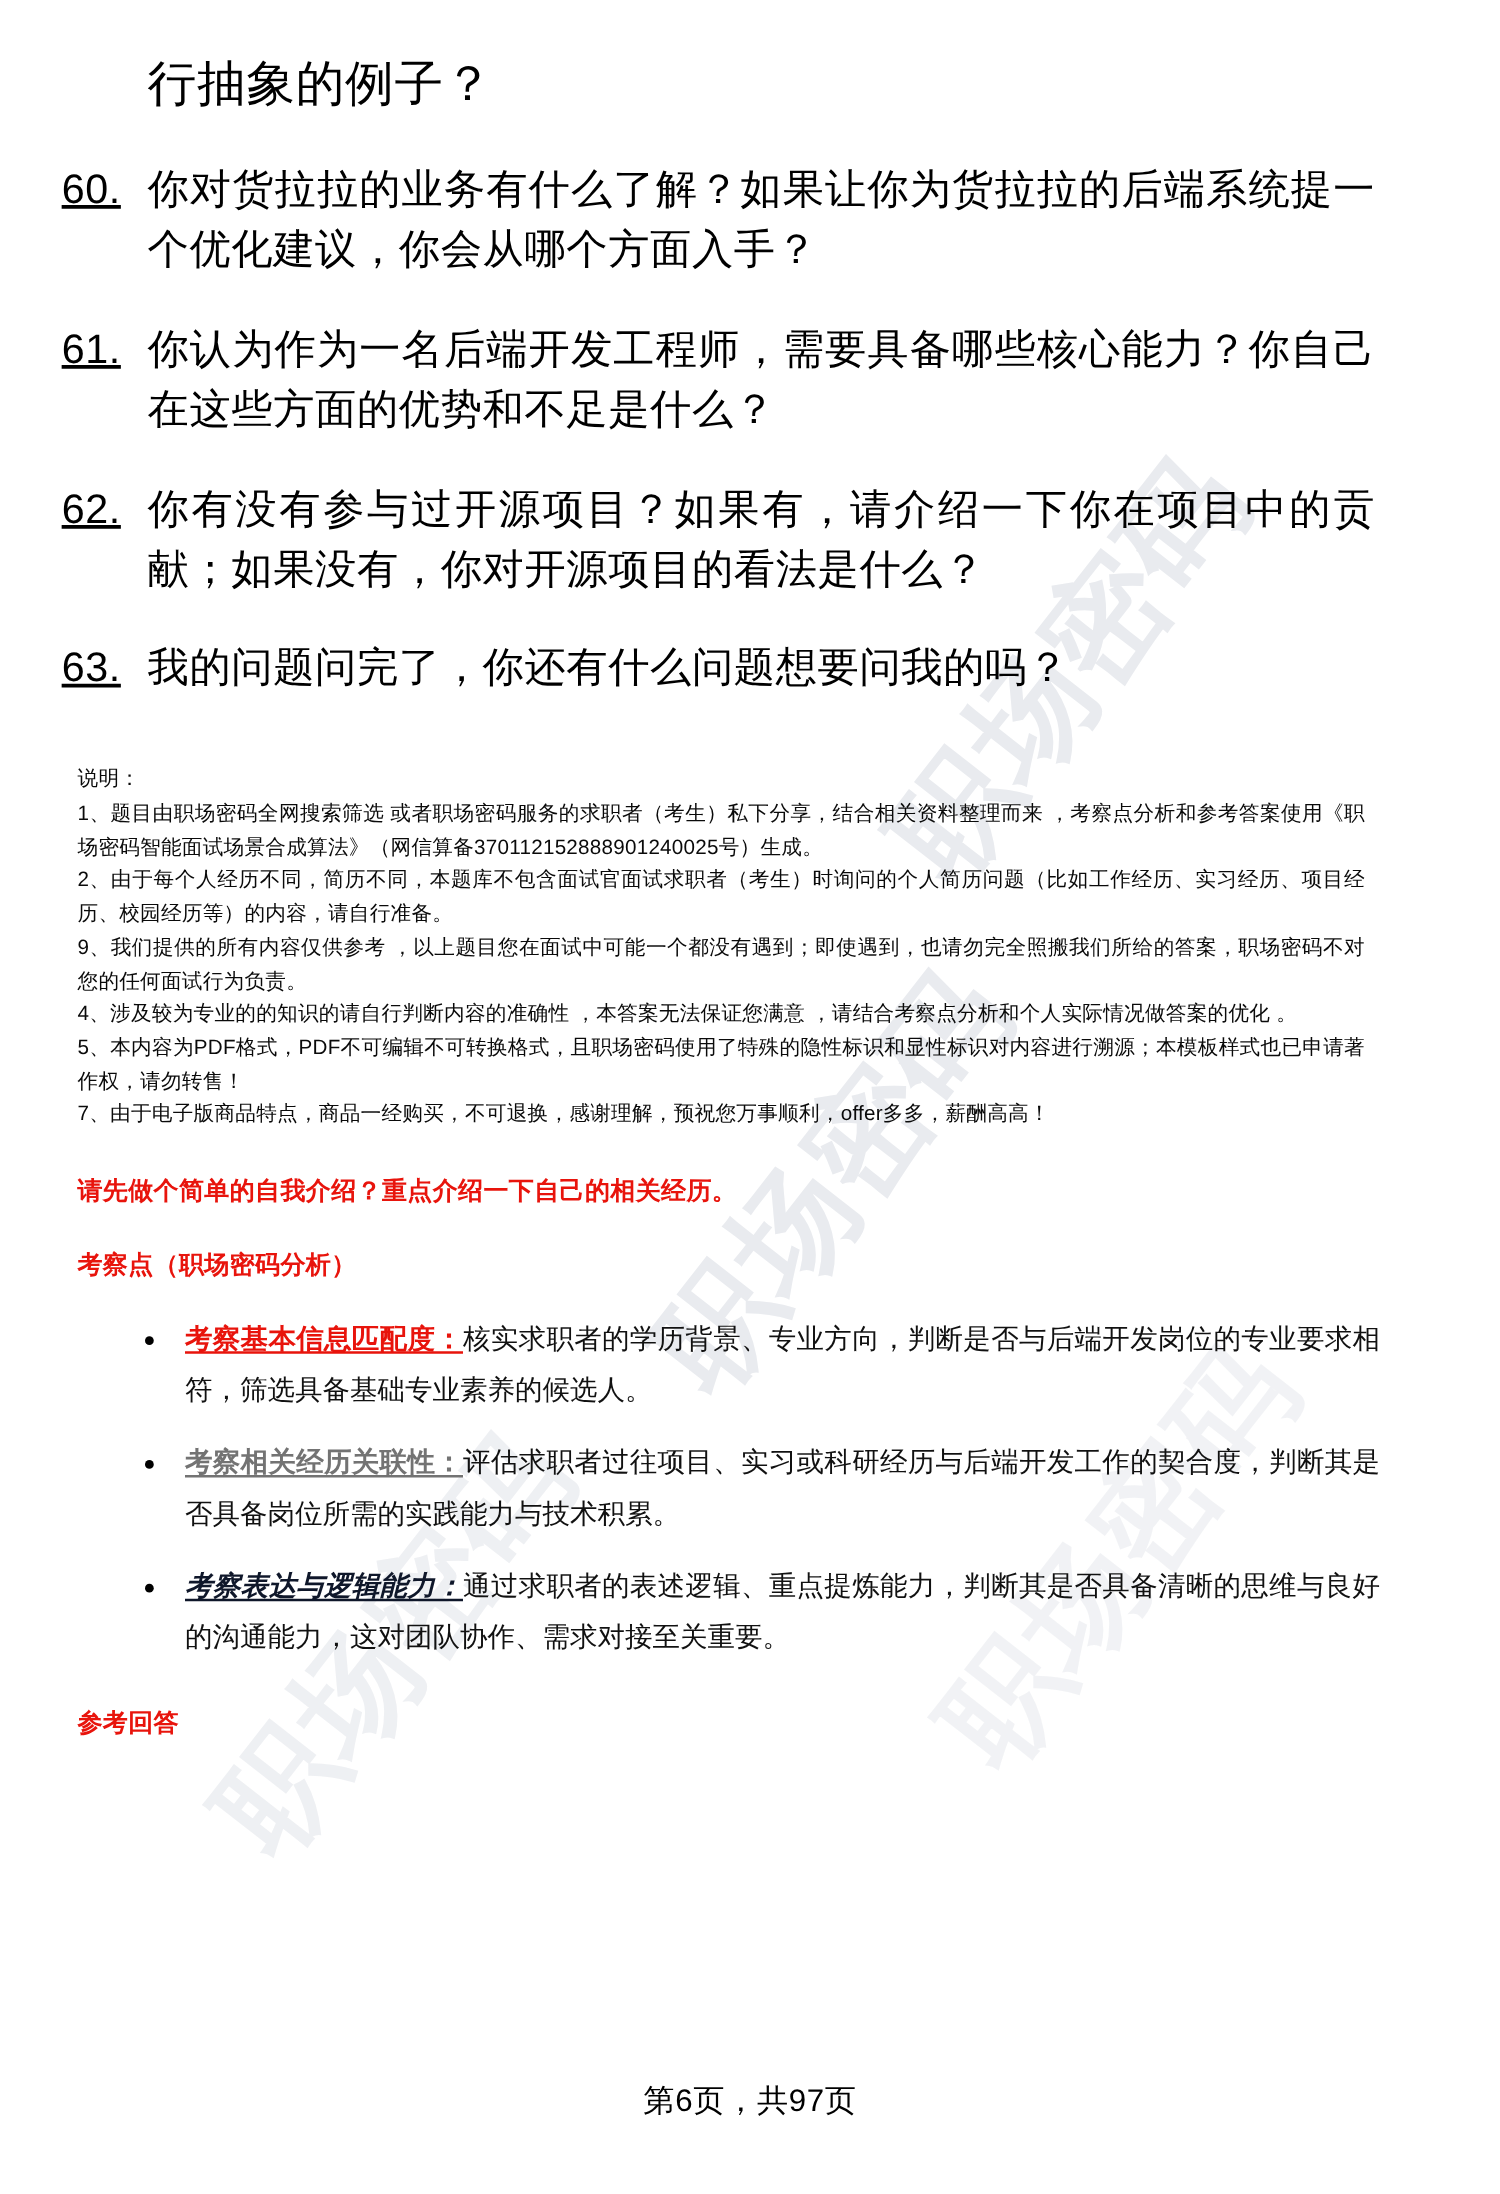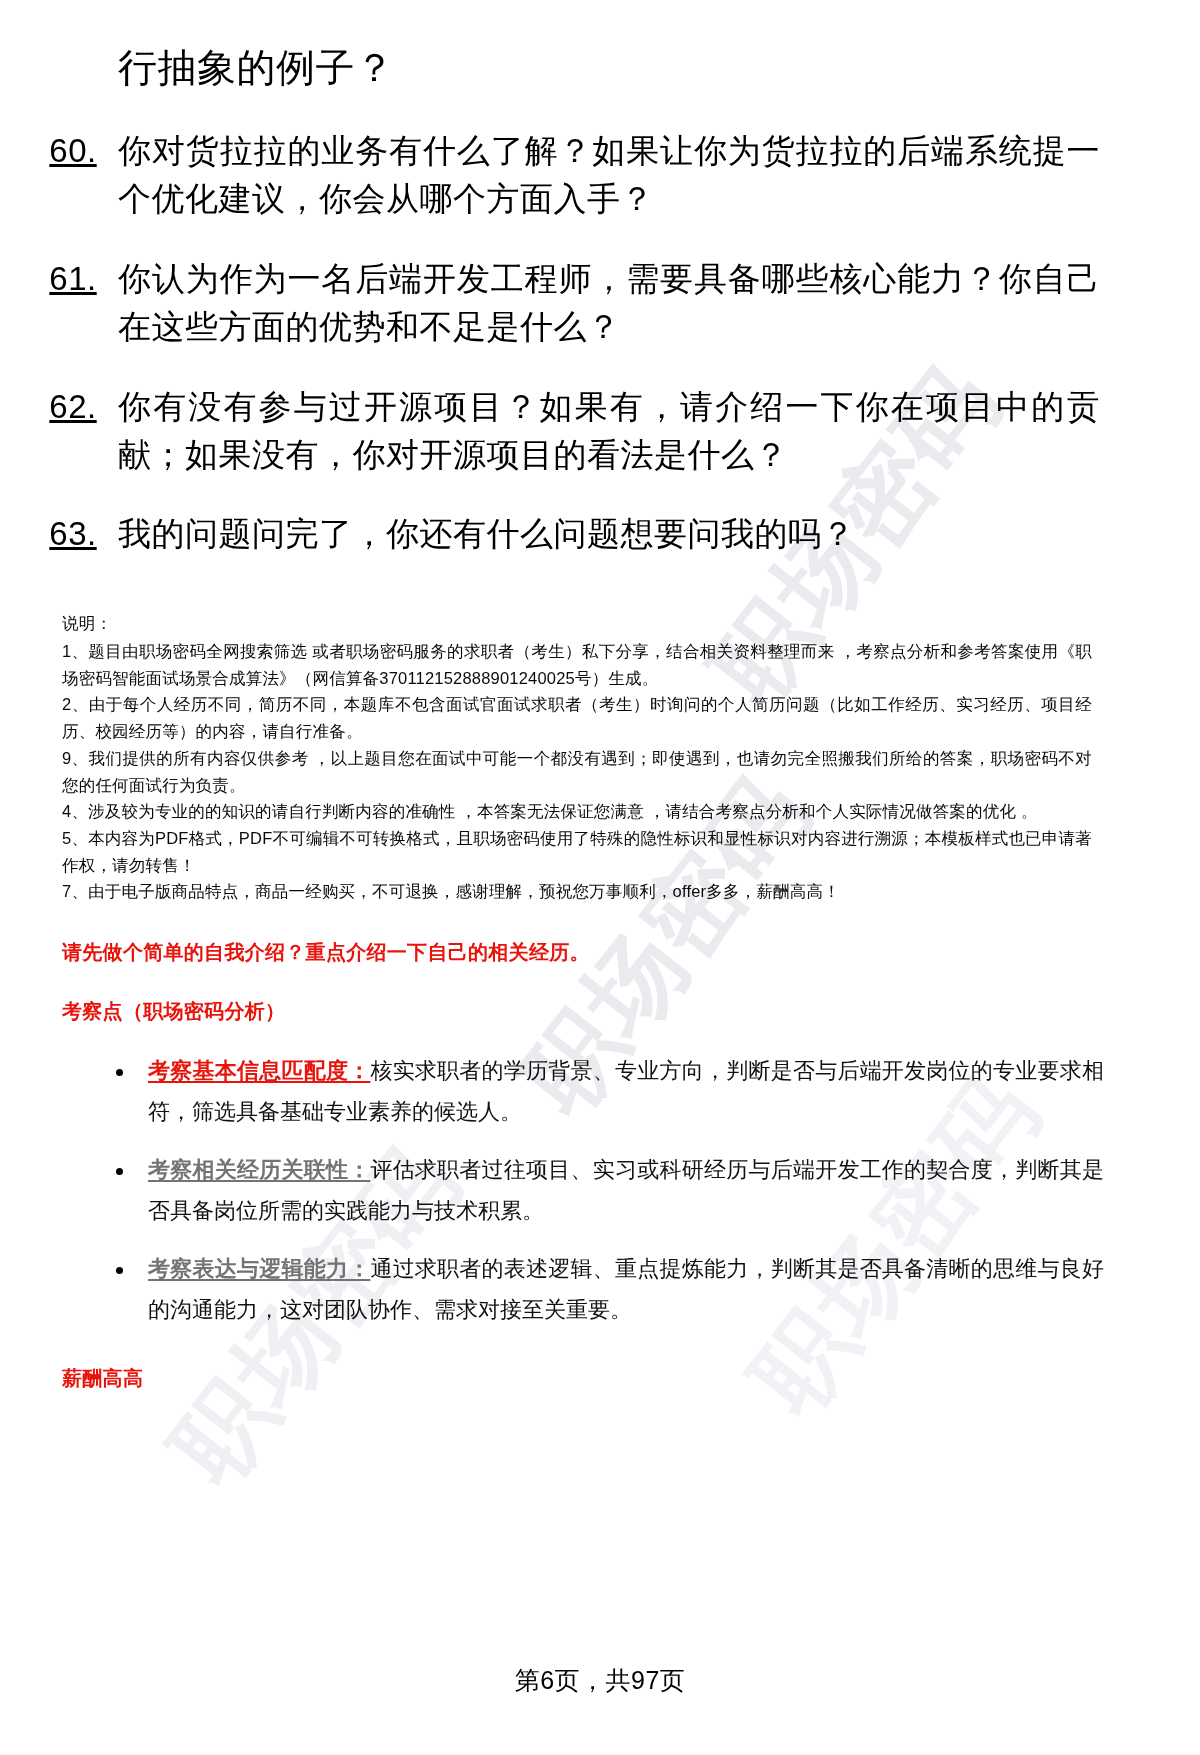--- a/index.html
+++ b/index.html
@@ -142,21 +142,21 @@
     background: #000;
     border-radius: 50%;
   }
   .bullet-label {
     font-weight: 700;
     text-decoration: underline;
     text-underline-offset: 3px;
   }
   .c-red   { color: #e8140c; }
   .c-blue  { color: #737373; }
-  .c-green { color: #737373; }
+  .c-green { color: #0f172a; font-style: italic; }
 
   
   .footer {
     position: absolute;
     left: 0;
     right: 0;
     bottom: 58px;
     text-align: center;
     font-size: 25px;
     color: #000;
@@ -218,19 +218,19 @@
         <span class="bullet-label c-red">考察基本信息匹配度：</span><span>核实求职者的学历背景、专业方向，判断是否与后端开发岗位的专业要求相符，筛选具备基础专业素养的候选人。</span>
       </li>
       <li class="bullet">
         <span class="bullet-label c-blue">考察相关经历关联性：</span><span>评估求职者过往项目、实习或科研经历与后端开发工作的契合度，判断其是否具备岗位所需的实践能力与技术积累。</span>
       </li>
       <li class="bullet">
         <span class="bullet-label c-green">考察表达与逻辑能力：</span><span>通过求职者的表述逻辑、重点提炼能力，判断其是否具备清晰的思维与良好的沟通能力，这对团队协作、需求对接至关重要。</span>
       </li>
     </ul>
 
-    <div class="heading-red heading-answer">薪酬高高</div>
+    <div class="heading-red heading-answer">参考回答</div>
 
   </div>
 
   <div class="footer">第6页，共97页</div>
 
 </div>
 
 </body></html>

